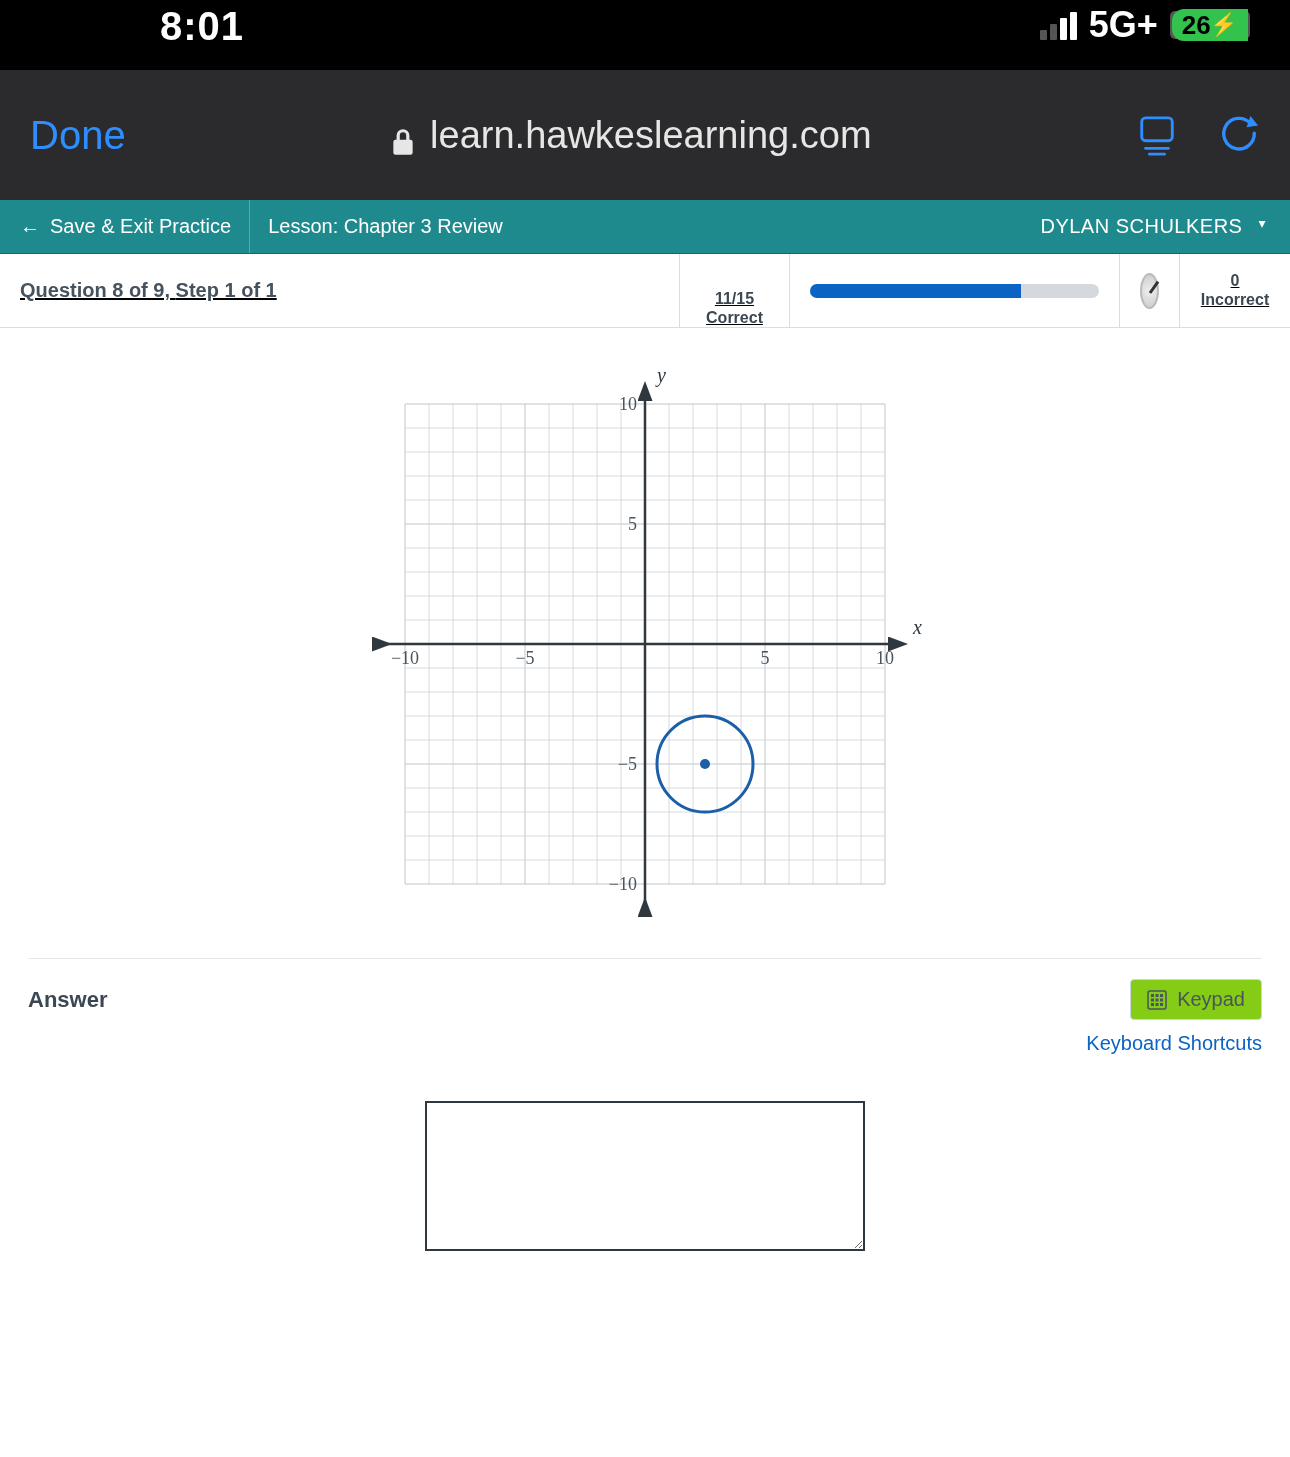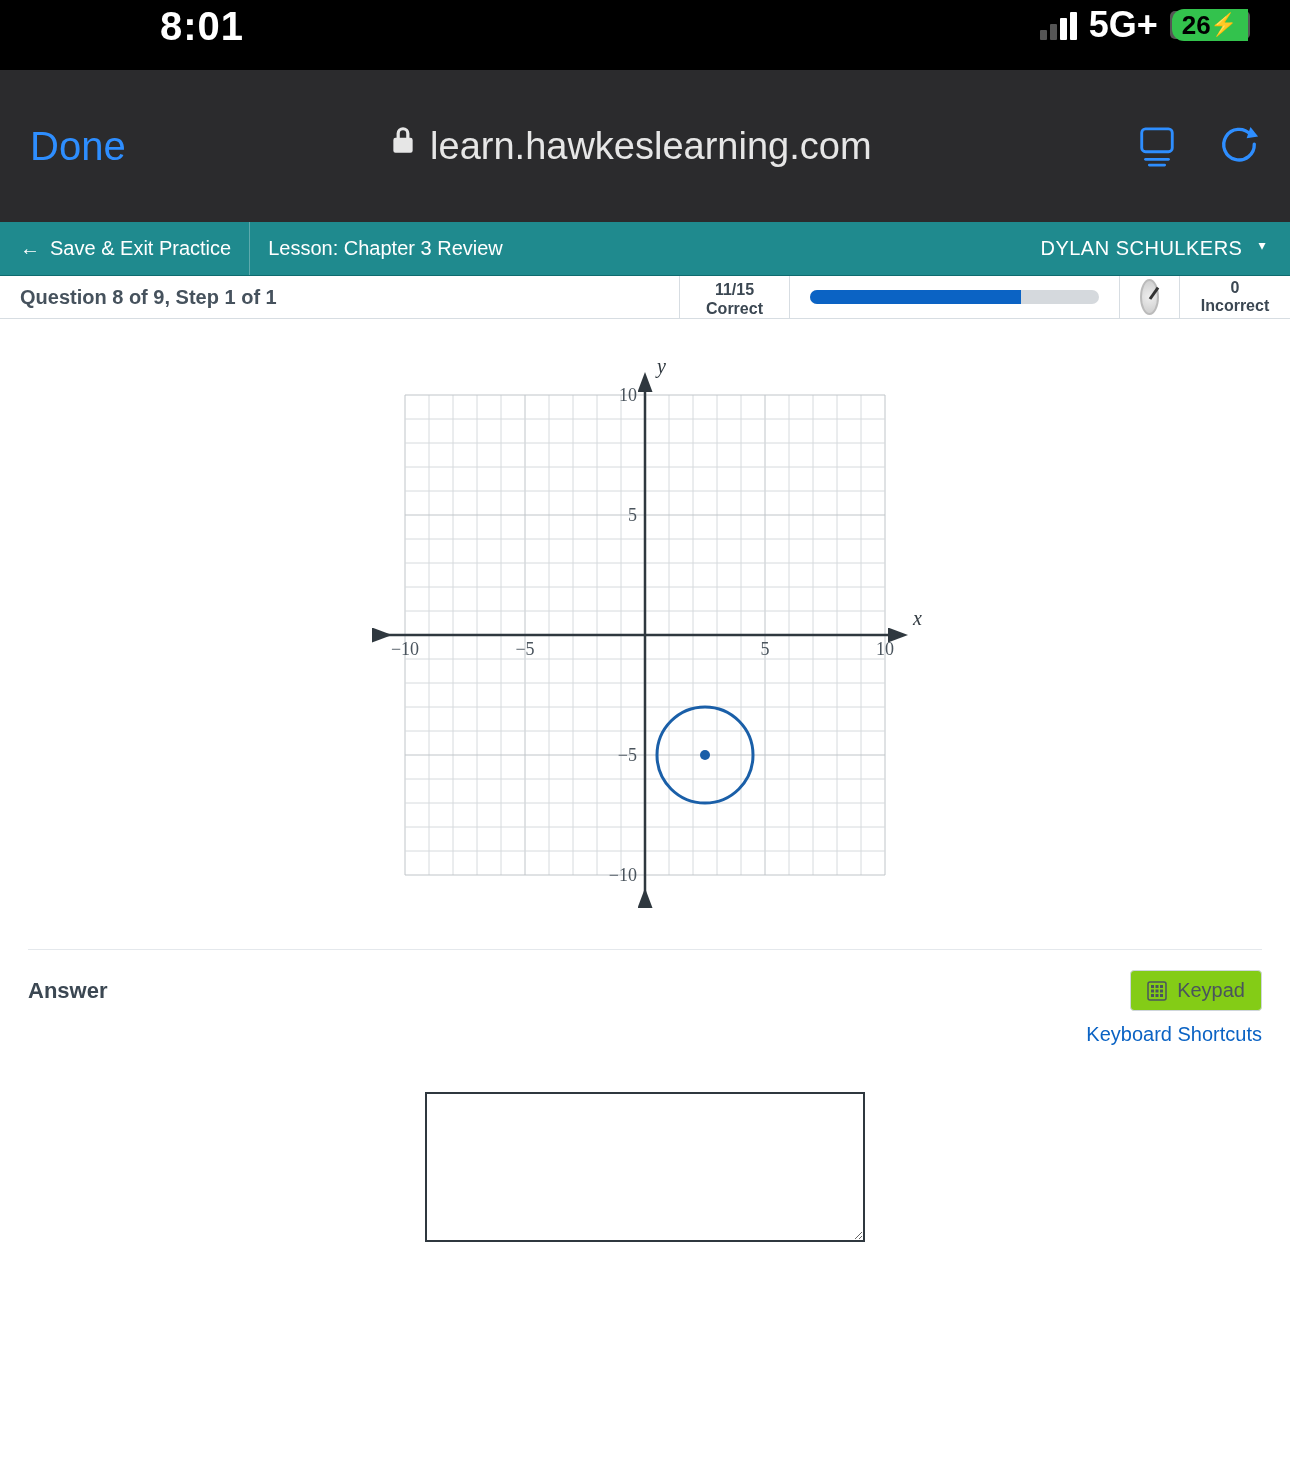--- a/index.html
+++ b/index.html
@@ -18,41 +18,41 @@
   .signal-bars span:nth-child(3){height:22px;}
   .signal-bars span:nth-child(4){height:28px;}
   .battery-pill {
     display:inline-flex; align-items:center; background:#555; border-radius:5px; height:28px; padding:0 2px;
   }
   .battery-fill { background:#33c24d; color:#000; font-weight:700; font-size:26px; border-radius:12px 0 0 12px; height:32px; display:flex; align-items:center; padding:0 6px 0 10px; }
   .battery-bolt { color:#000; font-size:22px; padding-right:4px; }
 
   
   .browser-bar {
-    background:#2b2b2d; color:#fff; height:152px; display:flex; align-items:center; padding:4px 30px; gap:40px;
+    background:#2b2b2d; color:#fff; height:130px; display:flex; align-items:center; padding:4px 30px; gap:40px;
   }
   .done-link { color:#2e8eff; font-size:40px; font-weight:400; }
-  .url-area { flex:1; display:flex; align-items:flex-start; justify-content:center; gap:14px; font-size:38px; color:#e6e6e6; font-weight:500;}
+  .url-area { flex:1; display:flex; align-items:flex-end; justify-content:center; gap:14px; font-size:38px; color:#e6e6e6; font-weight:500;}
   .lock-icon { width:26px; height:30px; }
   .chrome-icons { display:flex; gap:40px; align-items:center; }
   .chrome-icon { width:42px; height:42px; color:#2e8eff; }
 
   
   .app-header {
     background:#1f8a8e; color:#fff; height:54px; display:flex; align-items:center; font-size:20px;
     border-bottom:1px solid #0f6b6f;
   }
   .save-exit { display:flex; align-items:center; gap:10px; padding:0 18px 0 20px; border-right:1px solid rgba(255,255,255,.28); height:100%; cursor:pointer;}
   .lesson-title { padding:0 18px; flex:1; }
   .user-area { padding:0 24px 0 18px; display:flex; align-items:flex-start; gap:10px; letter-spacing:.5px;}
   .caret { font-size:14px; margin-left:6px; }
 
   
   .qstatus {
-    display:flex; align-items:center; height:43px; border-bottom:1px solid #d7dde2; background:#fff;
+    display:flex; align-items:center; height:74px; border-bottom:1px solid #d7dde2; background:#fff;text-decoration:underline;
   }
   .qcell { padding:0 20px; height:100%; display:flex; align-items:center; border-right:1px solid #d7dde2; }
   .qtitle { font-weight:700; color:#46525d; font-size:20px; flex:0 0 auto; width:680px;}
   .qtitle .step { font-weight:700; }
   .correct-cell { flex-direction:column; justify-content:flex-end; font-size:16px; color:#3b4752; font-weight:700; line-height:1.15; width:110px;}
   .progress-cell { flex:1; }
   .progress-track { height:14px; background:#d5d9dd; border-radius:7px; position:relative; overflow:hidden; width:100%; }
   .progress-fill { position:absolute; left:0; top:0; bottom:0; background:#0b63c4; }
   .speed-cell { width:60px; justify-content:center; }
   .speed-dial {

